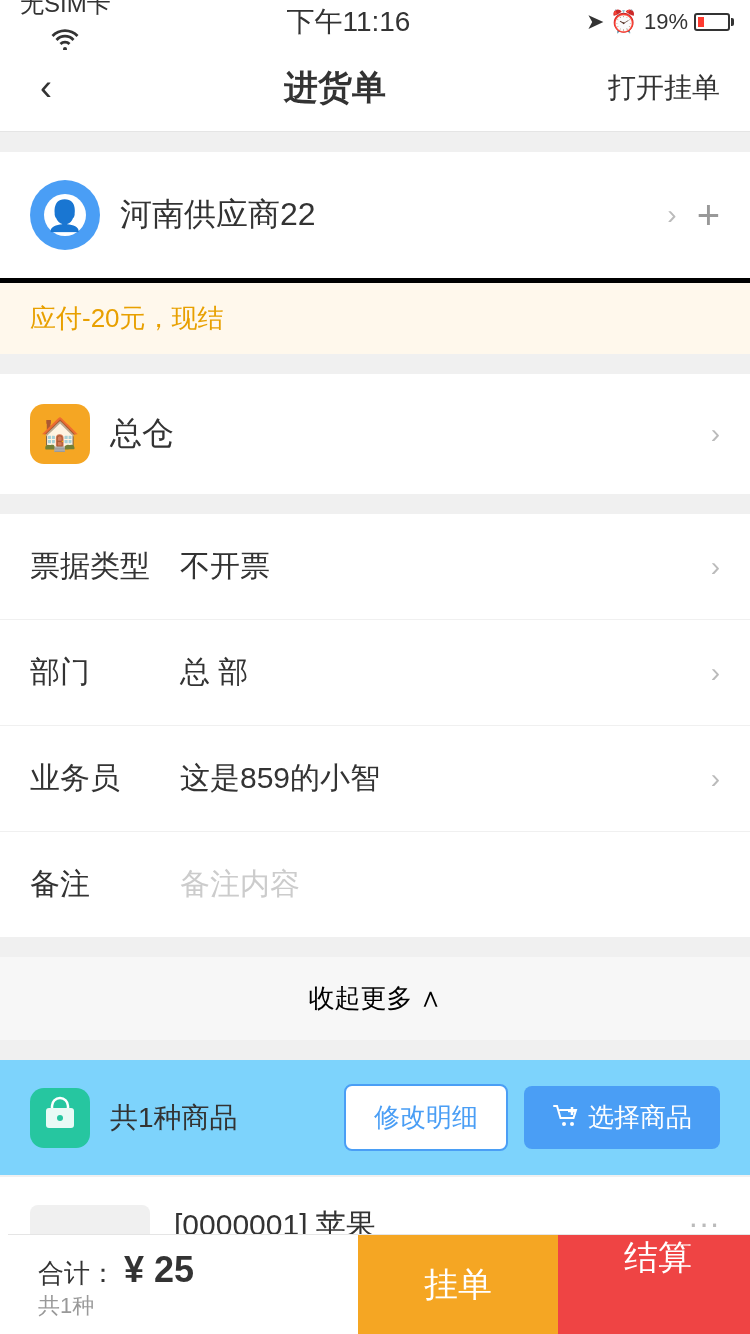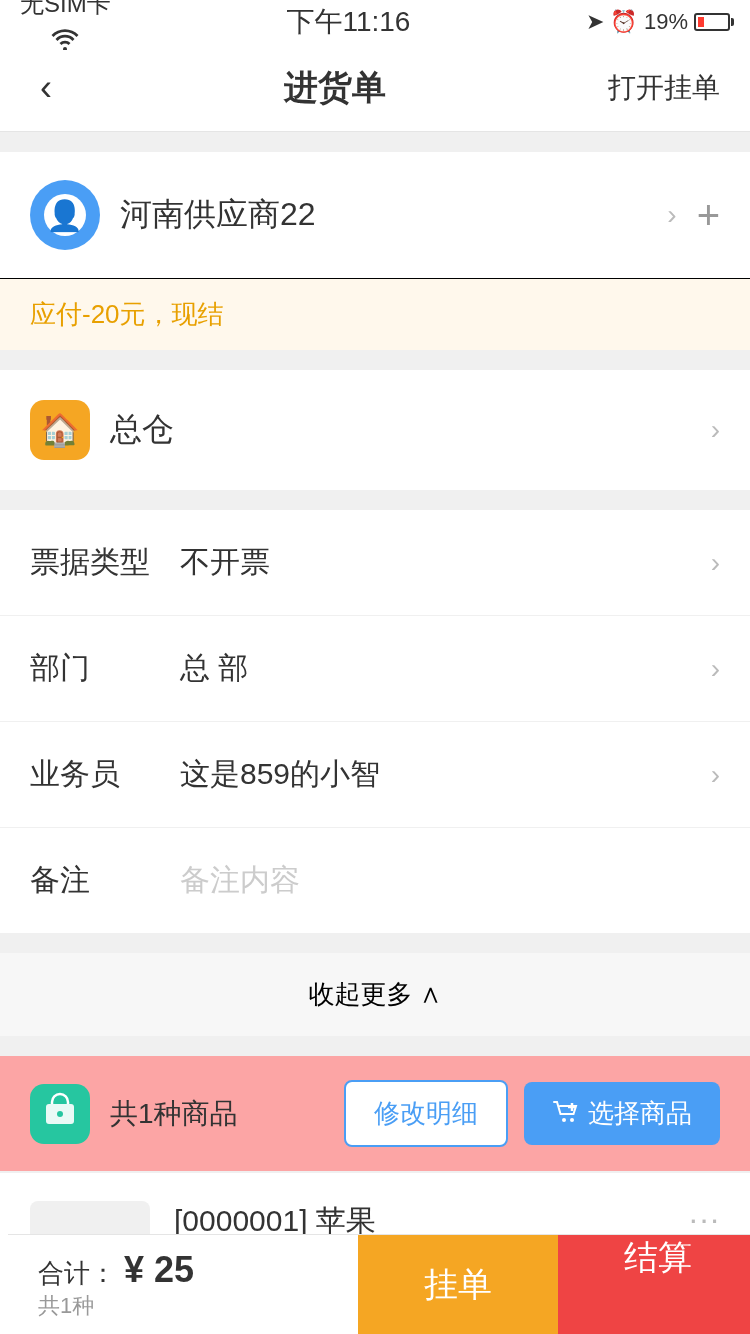--- a/index.html
+++ b/index.html
@@ -111,21 +111,21 @@
       color: #999;
       cursor: pointer;
     }
 
     
     .payment-notice {
       background: #fff8ec;
       padding: 18px 30px;
       font-size: 26px;
       color: #e8a000;
-      border-top: 1px solid #000000;
+      border-top: 5px solid #000000;
     }
 
     
     .warehouse-row {
       display: flex;
       align-items: center;
       padding: 30px 30px;
     }
     .warehouse-icon {
       width: 60px; height: 60px;
@@ -187,21 +187,21 @@
       justify-content: center;
       padding: 24px;
       font-size: 26px;
       color: #000000;
       cursor: pointer;
       margin-top: 20px;
     }
 
     
     .product-header {
-      background: #fca5a5;
+      background: #7dd3fc;
       margin-top: 20px;
       display: flex;
       align-items: center;
       padding: 24px 30px;
     }
     .product-icon {
       width: 60px; height: 60px;
       background: #26c6a0;
       border-radius: 14px;
       display: flex; align-items: center; justify-content: center;

